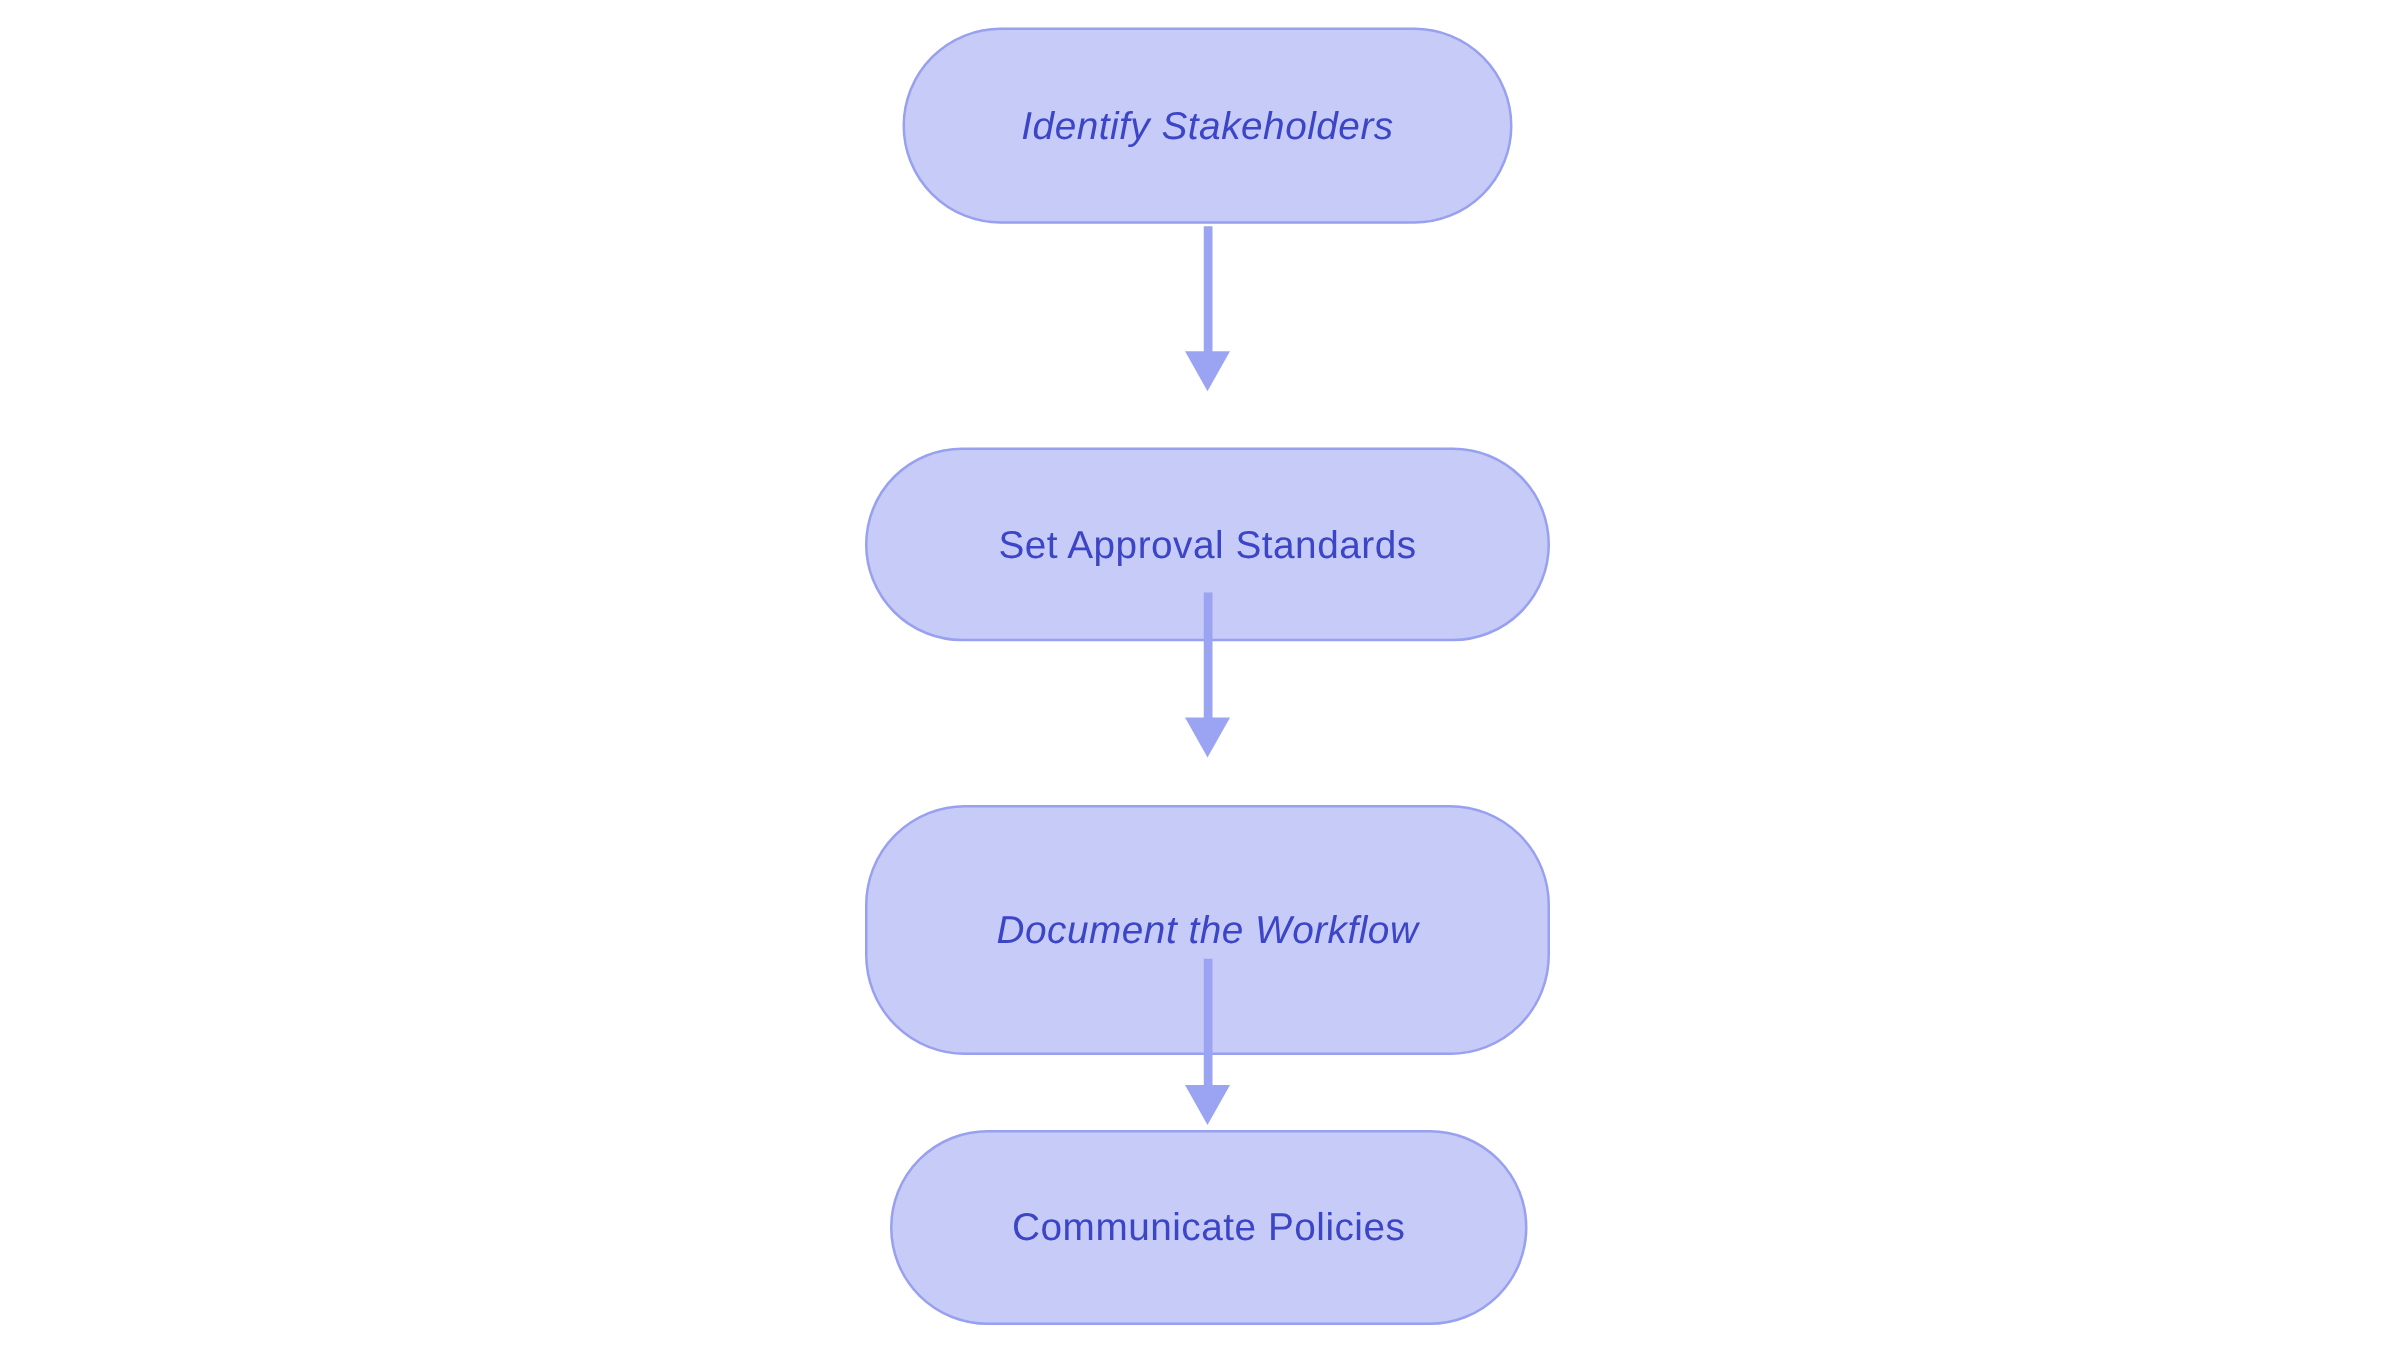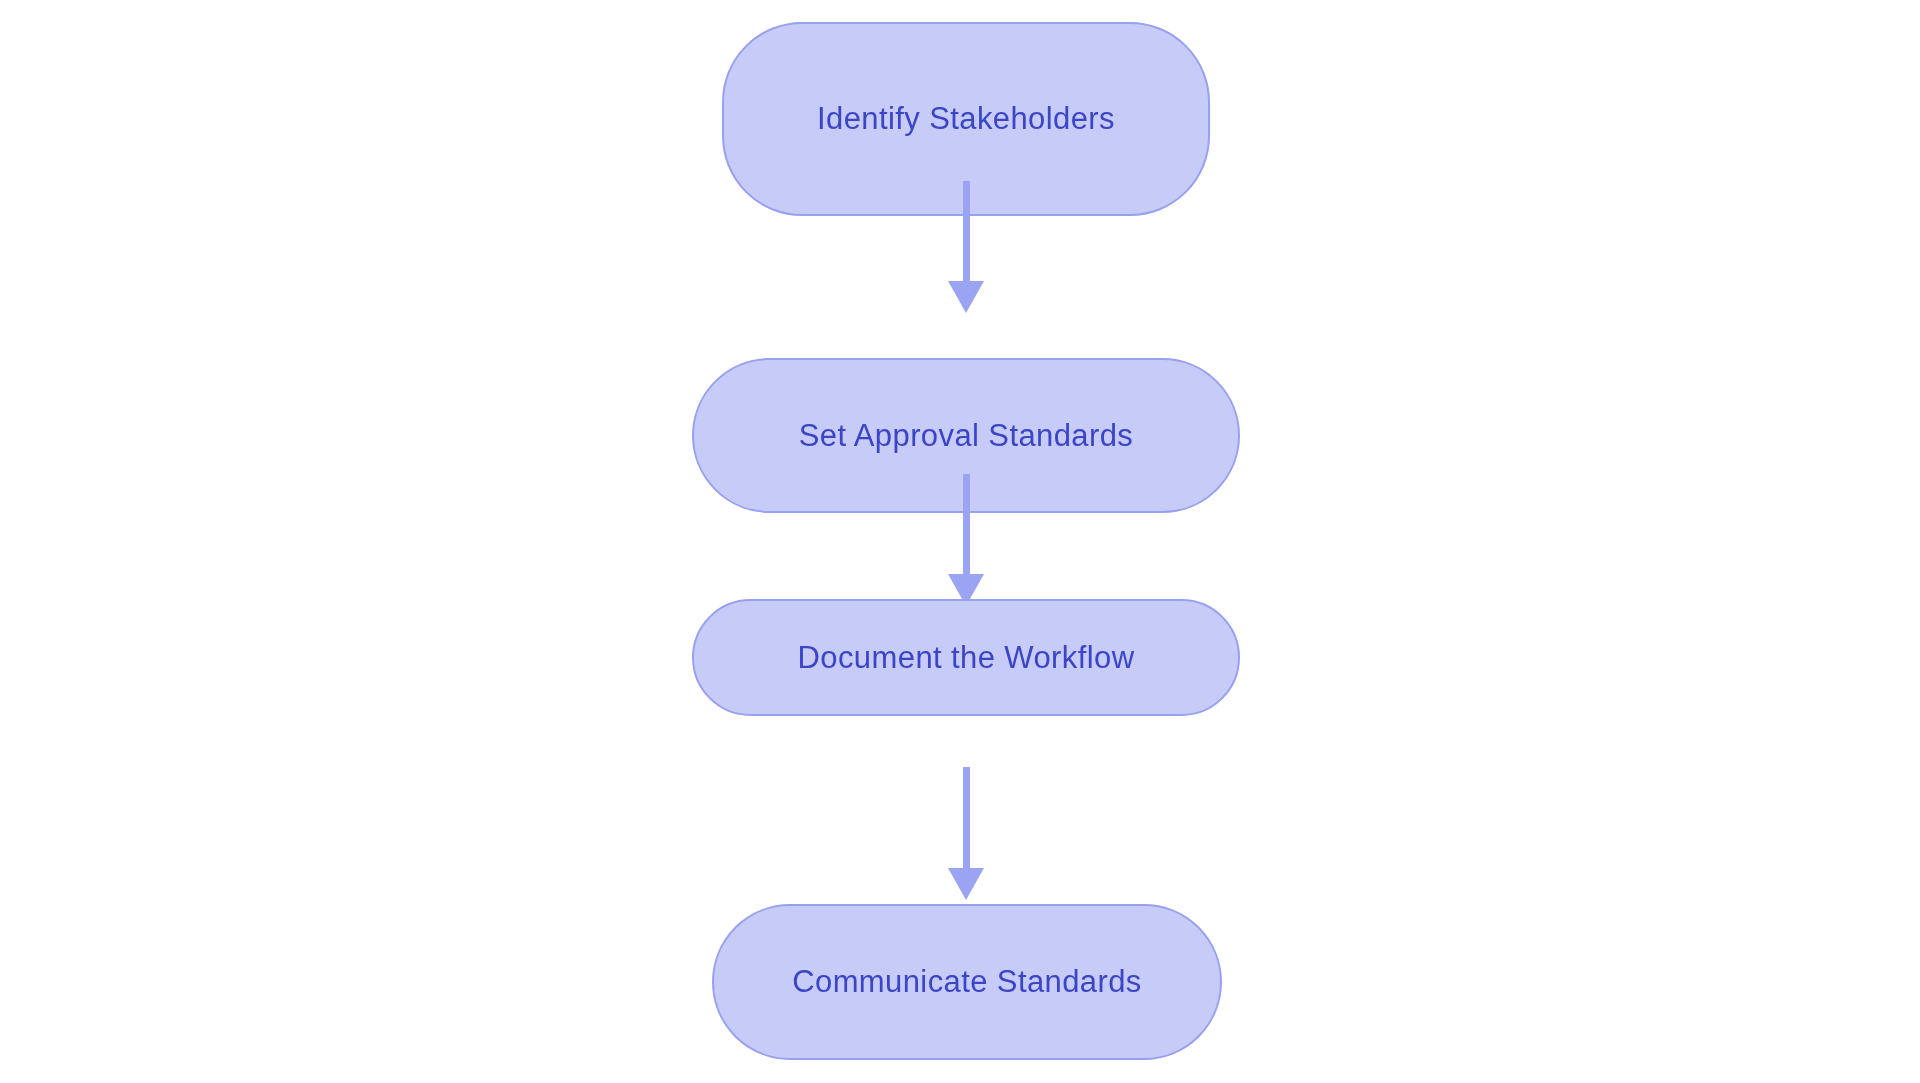--- a/index.html
+++ b/index.html
@@ -25,23 +25,23 @@
     border-radius: 80px;
     display: flex;
     align-items: center;
     justify-content: center;
     color: var(--node-text, #3b45c6);
     font-size: 31px;
     letter-spacing: 0.4px;
     white-space: nowrap;
     text-align: center;
   }
-  .node-1 { left: 722px; top:  22px; width: 488px; height: 194px; }
+  .node-1 { left: 722px; top:  22px; width: 488px; height: 157px; font-style: italic; }
   .node-2 { left: 692px; top: 317px; width: 548px; height: 155px; margin-top: 41px; }
-  .node-3 { left: 692px; top: 599px; width: 548px; height: 117px; }
+  .node-3 { left: 692px; top: 644px; width: 548px; height: 200px; font-style: italic; }
   .node-4 { left: 712px; top: 904px; width: 510px; height: 156px; }
 
   .arrow {
     position: absolute;
     left: 948px;           
     width: 36px;
   }
   .arrow-1 { top: 181px; height: 132px; }
   .arrow-2 { top: 474px; height: 132px; }
   .arrow-3 { top: 767px; height: 133px; }
@@ -91,16 +91,16 @@
   <div class="node node-3">
     <span>Document the Workflow</span>
   </div>
 
   <div class="arrow arrow-3">
     <div class="arrow-line"></div>
     <div class="arrow-head"></div>
   </div>
 
   <div class="node node-4">
-    <span>Communicate Standards</span>
+    <span>Communicate Policies</span>
   </div>
 
 </div>
 
 </body></html>

